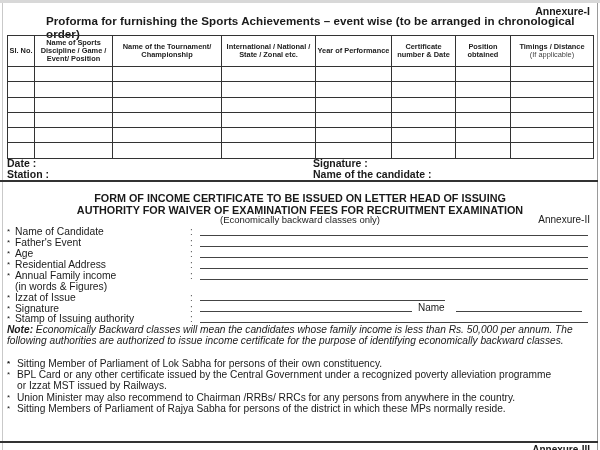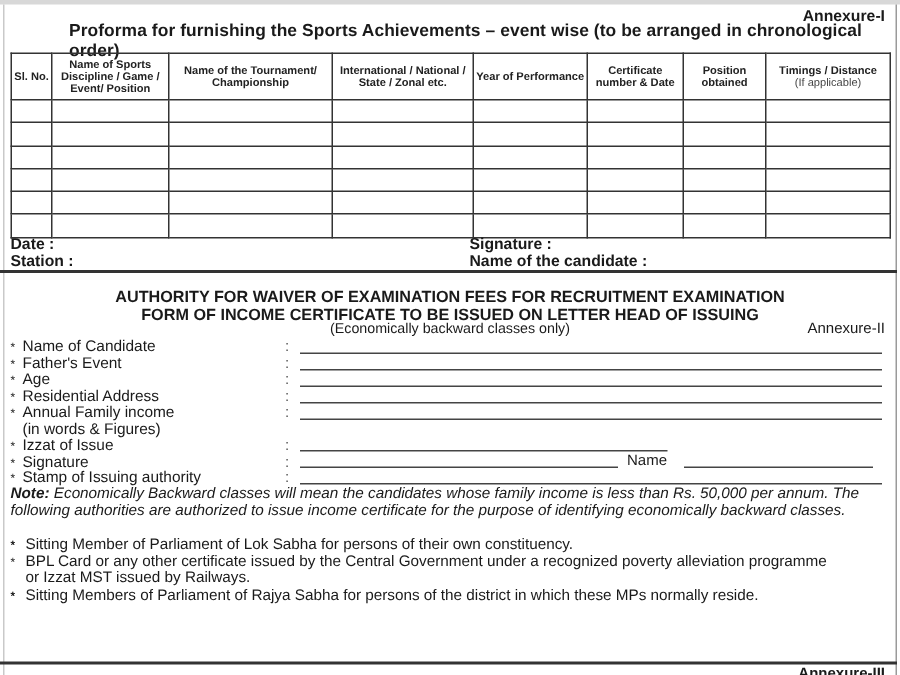--- a/index.html
+++ b/index.html
@@ -153,22 +153,22 @@
 </div>
 <div class="sigline">
   <div>Signature :</div>
   <div>Name of the candidate :</div>
 </div>
 
 <div class="divider1"></div>
 
 <div class="annex2">Annexure-II</div>
 <div class="title2">
+  <div>FORM OF INCOME CERTIFICATE TO BE ISSUED ON LETTER HEAD OF ISSUING</div>
   <div>AUTHORITY FOR WAIVER OF EXAMINATION FEES FOR RECRUITMENT EXAMINATION</div>
-  <div>FORM OF INCOME CERTIFICATE TO BE ISSUED ON LETTER HEAD OF ISSUING</div>
 </div>
 <div class="subtitle2">(Economically backward classes only)</div>
 
 <div class="field" style="top:226px"><span class="star">*</span><span>Name of Candidate</span></div>
 <div class="colon" style="top:226px">:</div>
 <div class="uline" style="top:235px; left:200px; width:388px;"></div>
 
 <div class="field" style="top:237px"><span class="star">*</span><span>Father's Event</span></div>
 <div class="colon" style="top:237px">:</div>
 <div class="uline" style="top:246px; left:200px; width:388px;"></div>
@@ -199,18 +199,18 @@
 <div class="field" style="top:313px"><span class="star">*</span><span>Stamp of Issuing authority</span></div>
 <div class="colon" style="top:313px">:</div>
 <div class="uline" style="top:322px; left:200px; width:388px;"></div>
 
 <div class="note"><b>Note:</b><span> Economically Backward classes will mean the candidates whose family income is less than Rs. 50,000 per annum. The following authorities are authorized to issue income certificate for the purpose of identifying economically backward classes.</span></div>
 
 <div class="bullets">
   <div class="bullet"><span class="star">*</span></div>
   <div class="bullet"><span class="star">*</span><span>Sitting Member of Parliament of Lok Sabha for persons of their own constituency.</span></div>
   <div class="bullet" style="padding-right:40px"><span class="star">*</span><span>BPL Card or any other certificate issued by the Central Government under a recognized poverty alleviation programme or Izzat MST issued by Railways.</span></div>
-  <div class="bullet" style="padding-right:40px"><span class="star">*</span></div>
+  <div class="bullet" style="padding-right:40px"><span class="star">*</span><span>Union Minister may also recommend to Chairman /RRBs/ RRCs for any persons from anywhere in the country.</span></div>
   <div class="bullet" style="padding-right:20px"><span class="star">*</span><span>Sitting Members of Parliament of Rajya Sabha for persons of the district in which these MPs normally reside.</span></div>
 </div>
 
 <div class="divider2"></div>
 <div class="annex3">Annexure-III</div>
 
 </body></html>

